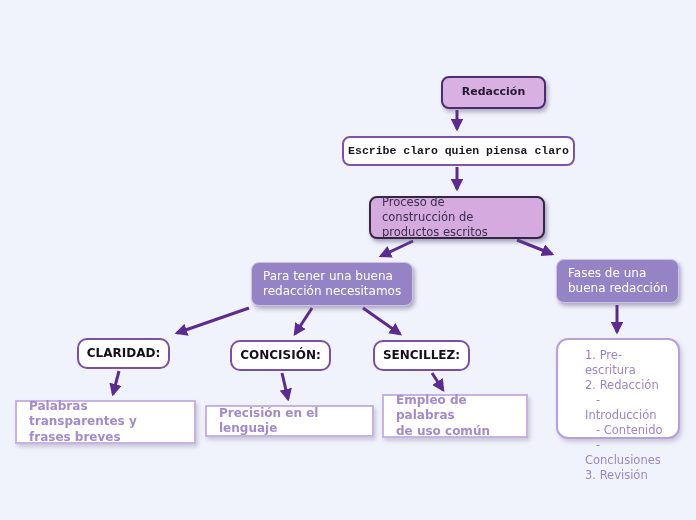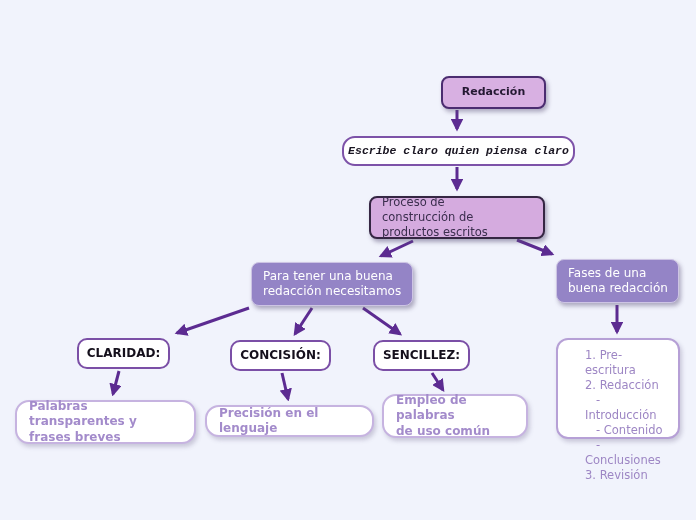--- a/index.html
+++ b/index.html
@@ -25,23 +25,23 @@
     border:2px solid #4b2c70;
     border-radius:8px;
     font-size:11px;font-weight:bold;color:#241832;
     justify-content:center;text-align:center;
     box-shadow:2px 3px 4px rgba(90,80,120,.45);
     margin-left:36px;
   }
   .quote-node{
     background:#ffffff;
     border:2px solid #7d52a8;
-    border-radius:13px;
+    border-radius:8px;
     font-family:"Liberation Mono", monospace;
-    font-style:italic;font-weight:bold;
+    font-weight:bold;
     font-size:11.5px;color:#1a1622;
     justify-content:center;text-align:center;
   }
   .process-node{
     background:#d5abdf;
     border:2px solid #352643;
     border-radius:8px;
     font-size:11.5px;color:#3b2e4e;
     padding-left:11px;padding-right:24px;
     box-shadow:2px 3px 4px rgba(90,80,120,.5);
@@ -57,21 +57,21 @@
   .term-node{
     background:#ffffff;
     border:2px solid #7b4fa6;
     border-radius:10px;
     font-size:12px;font-weight:bold;color:#15101c;
     justify-content:center;text-align:center;
   }
   .leaf-node{
     background:#ffffff;
     border:2px solid #c6b3e0;
-    border-radius:14px;
+    border-radius:0;
     font-size:12px;font-weight:bold;color:#a38bcb;
     padding-left:12px;padding-right:22px;
     box-shadow:2px 3px 4px rgba(110,100,140,.3);
   }
   .list-node{
     background:#ffffff;
     border:2px solid #b6a0d6;
     border-radius:12px;
     font-size:11.5px;font-weight:normal;color:#9d86c4;
     line-height:15px;

